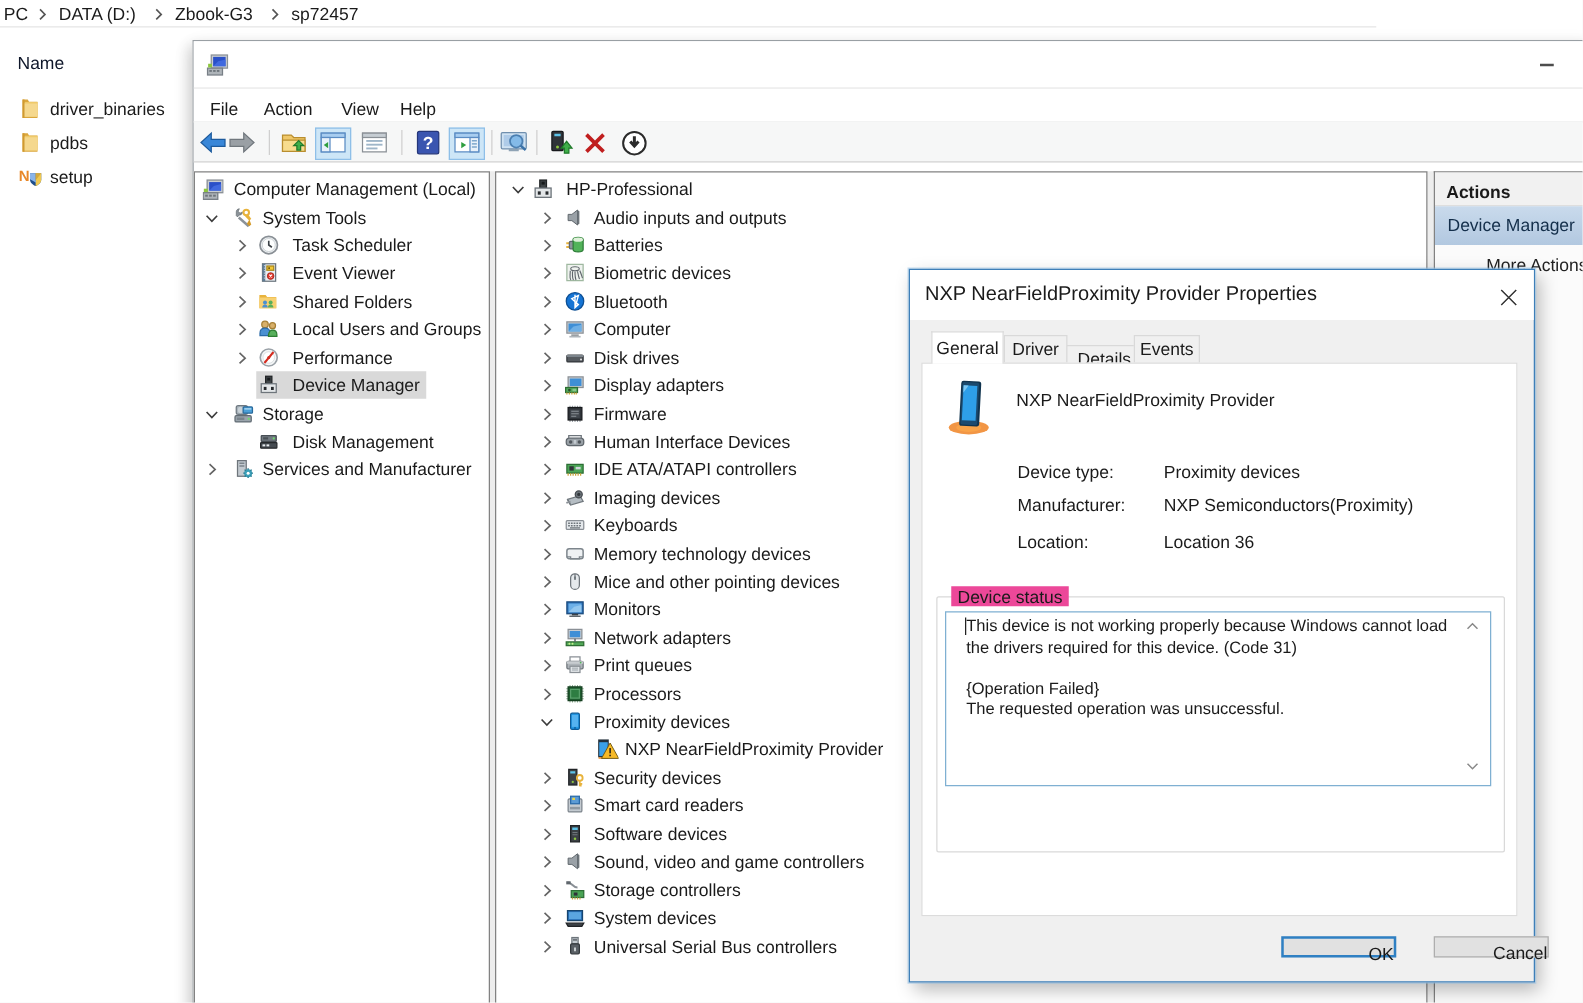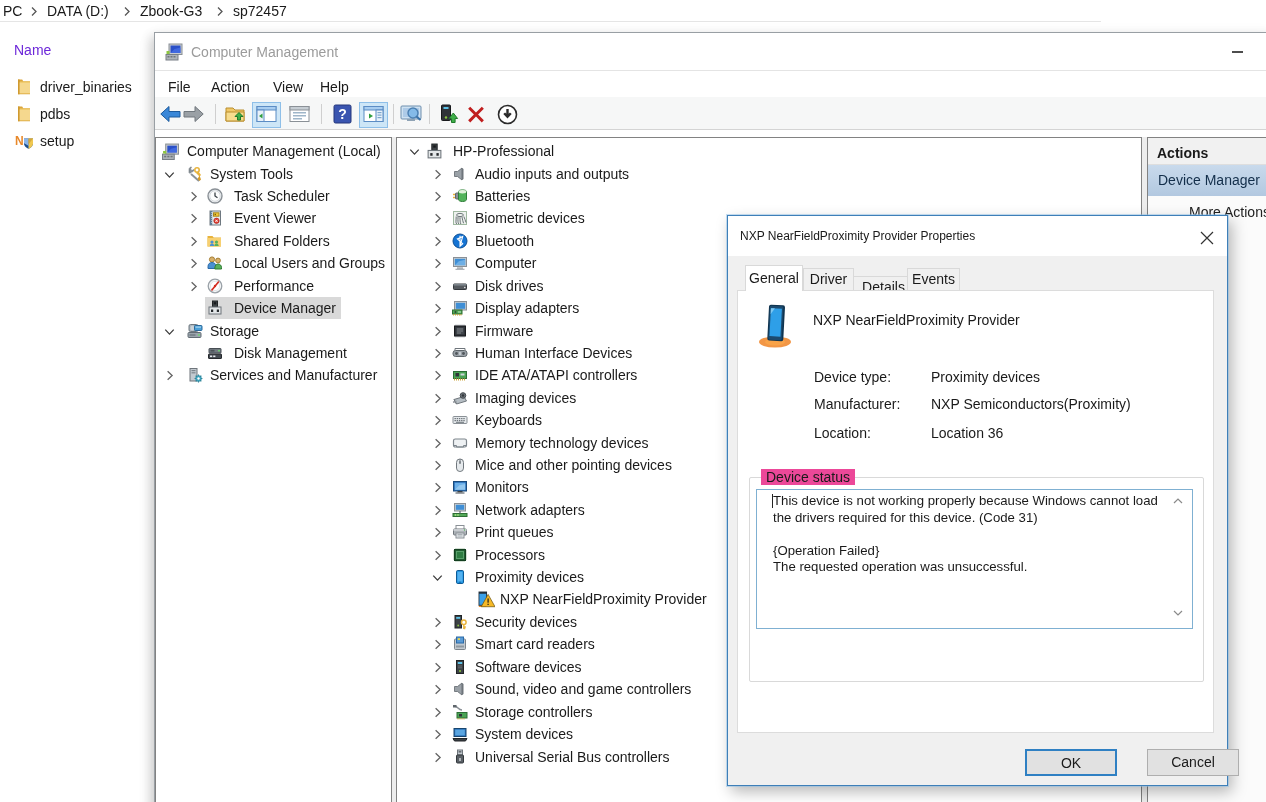--- a/index.html
+++ b/index.html
@@ -3,21 +3,21 @@
 <meta charset="utf-8">
 <style>
 *{margin:0;padding:0;box-sizing:border-box}
 html,body{width:1266px;height:802px;overflow:hidden;background:#fff;
  font-family:"Liberation Sans",sans-serif;font-size:14px;color:#1a1a1a}
 body{position:relative}
 
 #crumbs{position:absolute;left:0;top:0;width:1101px;height:22px;border-bottom:1px solid #e5e5e5;white-space:nowrap}
 #crumbs span{position:absolute;top:2px;line-height:18px}
 .bsvg{position:absolute;top:6px}
-#nameHdr{position:absolute;left:14px;top:42px;color:#6d28d9}
+#nameHdr{position:absolute;left:14px;top:42px;color:#0f172a}
 .frow{position:absolute;left:18px;height:20px;white-space:nowrap}
 .frow .ft{position:absolute;left:22px;top:1px}
 
 #win{position:absolute;left:154px;top:32px;width:1120px;height:780px;background:#fff;
  border:1px solid #999fa4;box-shadow:-4px 4px 10px rgba(0,0,0,.14),0 6px 16px rgba(0,0,0,.10)}
 #tbar{position:absolute;left:0;top:0;width:100%;height:38px;background:#fff;border-bottom:1px solid #e4e4e4}
 #tbar .ttl{position:absolute;left:36px;top:0;line-height:38px;color:#9b9b9b}
 #mindash{position:absolute;left:1077px;top:18px;width:11px;height:2px;background:#4d4d4d}
 #menus{position:absolute;left:0;top:38px;width:100%;height:27px;background:#fff;border-bottom:1px solid #e0e0e0}
 #menus span{position:absolute;top:3px;line-height:26px}
@@ -36,33 +36,33 @@
 
 .row{position:absolute;height:22px;white-space:nowrap}
 .row .tx{position:absolute;top:3px;line-height:16px}
 .row svg.ic{position:absolute;top:3px}
 .row svg.ch{position:absolute;top:4px}
 .selrow{position:absolute;background:#d9d9d9}
 
 #dlg{position:absolute;left:727px;top:215px;width:501px;height:571px;background:#f0f0f0;
  border:1px solid #3e7fb8;box-shadow:0 0 0 1px rgba(140,190,230,.5),4px 6px 14px rgba(0,0,0,.28);z-index:10}
 #dlg .dttl{position:absolute;left:0;top:0;width:100%;height:40px;background:#fff}
-#dlg .dttl span{position:absolute;left:12px;top:0;line-height:40px;font-size:12px}
+#dlg .dttl span{position:absolute;left:12px;top:0;line-height:40px;font-size:16px}
 #dclose{position:absolute;left:472px;top:15px;width:14px;height:14px}
 .tab{position:absolute;border:1px solid #d9d9d9;background:#f0f0f0;text-align:center}
 .tabsel{position:absolute;left:17px;top:49px;width:58px;height:26px;background:#fff;border:1px solid #d9d9d9;border-bottom:none;z-index:3;text-align:center;line-height:25px}
 #page{position:absolute;left:9px;top:74px;width:477px;height:443px;background:#fff;border:1px solid #dcdcdc;z-index:2}
 .lbl{position:absolute;line-height:17px}
 #gbox{position:absolute;left:11px;top:186px;width:455px;height:205px;border:1px solid #d9d9d9;border-radius:2px}
 #gboxlbl{position:absolute;left:23px;top:178px;background:#ec4899;padding:0 5px;line-height:16px}
 #dstat{position:absolute;left:18px;top:198px;width:437px;height:140px;background:#fff;border:1px solid #7fb0d2}
 #dstat .txt{position:absolute;left:16px;top:3px;width:394px;line-height:16.5px;font-size:13.2px}
 #caret{position:absolute;left:15px;top:4px;width:1px;height:14px;background:#222}
 .sarr{position:absolute;left:415px;color:#8a8a8a}
-.btn{position:absolute;top:533px;width:92px;height:27px;background:#e1e1e1;text-align:center;line-height:25px}
+.btn{position:absolute;top:533px;width:92px;height:17px;background:#e1e1e1;text-align:right;line-height:25px}
 #okb{left:297px;border:2px solid #2f80c3}
 #cnb{left:419px;border:1px solid #aeaeae}
 </style>
 </head>
 <body>
 <svg width="0" height="0" style="position:absolute">
 <defs>
 <symbol id="chr" viewBox="0 0 16 16">
         <path d="M6 3.5l4.8 4.5L6 12.5" fill="none" stroke="#646464" stroke-width="1.4"></path>
       </symbol>
@@ -368,21 +368,20 @@
   <svg style="position:absolute;left:10px;top:10px" width="18" height="18" viewBox="0 0 18 18">
    <rect x="4" y="1" width="13" height="10.5" fill="#c9cdd1" stroke="#8a9096"></rect>
    <rect x="5.5" y="2.5" width="10" height="7.5" fill="#2a50c8"></rect>
    <path d="M5.5 10l4-4 6-1.5v5.5z" fill="#4a74e8" opacity=".7"></path>
    <rect x="1" y="11.5" width="12" height="5.5" fill="#aeb4b9" stroke="#787f86"></rect>
    <rect x="2.5" y="13" width="2" height="1.5" fill="#6e757b"></rect>
         <rect x="5.5" y="13" width="2" height="1.5" fill="#6e757b"></rect>
         <rect x="8.5" y="13" width="2" height="1.5" fill="#6e757b"></rect>
    <rect x="1.5" y="8" width="3" height="3" fill="#8dc63f"></rect>
   </svg>
-  <span class="ttl">Computer Management</span>
     </div>
  <div id="mindash"></div>
  <div id="menus">
    <span style="left:13px">File</span>
       <span style="left:56px">Action</span>
    <span style="left:118px">View</span>
       <span style="left:165px">Help</span>
  </div>
  <div id="tools">
   <svg class="tico" style="left:5px" width="21" height="20" viewBox="0 0 21 20">

